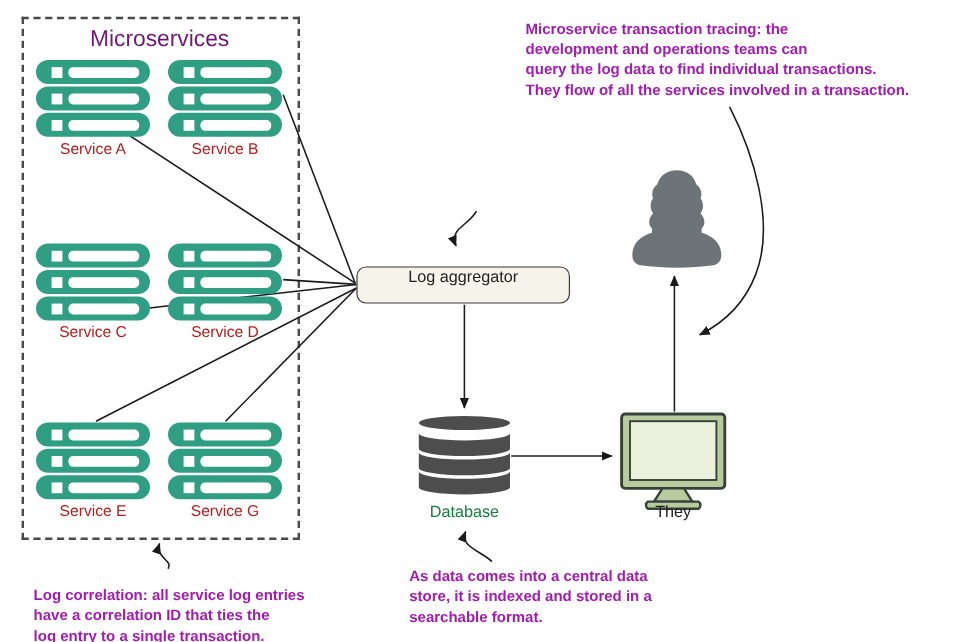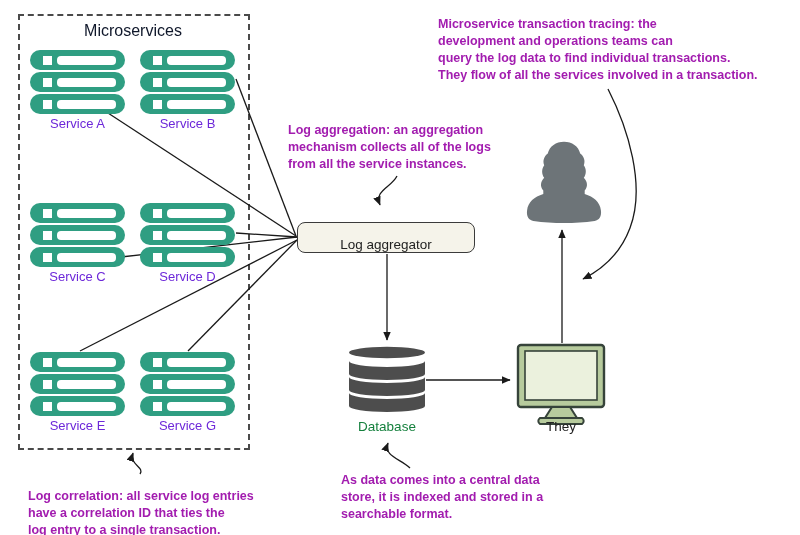--- a/index.html
+++ b/index.html
@@ -9,42 +9,42 @@
   }
   
   .connectors{position:absolute;left:0;top:0;z-index:1;}
   
   .ms-box{
     position:absolute;left:18px;top:14px;width:228px;height:432px;
     border:2px dashed #4a4a4a;z-index:0;background:transparent;
   }
   .ms-title{
     position:absolute;left:18px;top:22px;width:230px;text-align:center;
-    font-size:16px;color:#0f172a;z-index:2;
+    font-size:19px;color:#701a75;z-index:2;
   }
   
   .stack{position:absolute;width:95px;z-index:2;}
   .bar{
     position:relative;height:20px;margin-bottom:2px;border-radius:10px;
     background:var(--service-green,#2f9e82);
   }
   .led{position:absolute;left:13px;top:5.5px;width:9px;height:9px;background:#fff;}
   .slot{position:absolute;left:27px;right:9px;top:5.5px;height:9px;border-radius:4px;background:#fff;}
   .stack-label{
     position:absolute;top:66px;left:0;width:100%;text-align:center;
-    font-size:13px;color:#6d28d9;white-space:nowrap;
+    font-size:13px;color:#b91c1c;white-space:nowrap;
   }
   .pos-a{left:30px;top:50px;}  .pos-b{left:140px;top:50px;}
   .pos-c{left:30px;top:203px;} .pos-d{left:140px;top:203px;}
   .pos-e{left:30px;top:352px;} .pos-g{left:140px;top:352px;}
   
   .aggregator{
     position:absolute;left:297px;top:222px;width:178px;height:31px;z-index:2;
     background:var(--aggregator-fill,#f5f3ea);border:1.5px solid #3b3b3b;border-radius:8px;
-    display:flex;align-items:flex-end;justify-content:center;
+    display:flex;align-items:flex-start;justify-content:center;
     font-size:13.5px;color:#222;box-sizing:border-box;
   }
   
   .database{position:absolute;left:347px;top:346px;z-index:2;}
   .db-band{fill:var(--database-gray,#4d4d4d);}
   .db-label{
     position:absolute;left:337px;top:419px;width:100px;text-align:center;
     font-size:13.5px;color:#15803d;z-index:2;
   }
   
@@ -229,23 +229,20 @@
     <path class="person-fill" d="M50,4 C59,4 66,9 68,17 C72,20 74,25 72,30 C75,34 75,40 72,44
          C76,48 77,54 73,58 L73,62 C83,65 90,71 91,80 C92,87 89,91 84,92
          C62,95 38,95 16,92 C11,91 8,87 9,80 C10,71 17,65 27,62 L27,58
          C23,54 24,48 28,44 C25,40 25,34 28,30 C26,25 28,20 32,17 C34,9 41,4 50,4 Z"></path>
   </svg>
 
   <div class="note note-tracing">Microservice transaction tracing:  the
 development and operations teams can
 query the log data to find individual transactions.
 They flow of all the services involved in a transaction.</div>
-  <div class="note note-aggregation">Log aggregation: an aggregation
-mechanism collects all of the logs
-from all the service instances.</div>
   <div class="note note-correlation">Log correlation: all service log entries
 have a correlation ID that ties the
 log entry to a single transaction.</div>
   <div class="note note-indexing">As data comes into a central data
 store, it is indexed and stored in a
 searchable format.</div>
 
 </div>
 
 </body></html>

